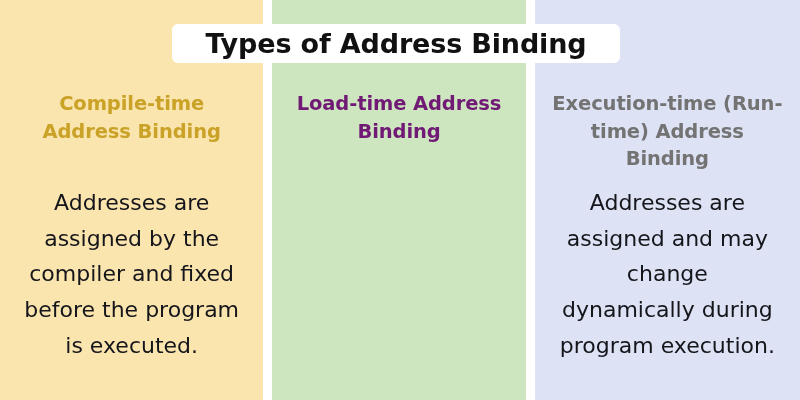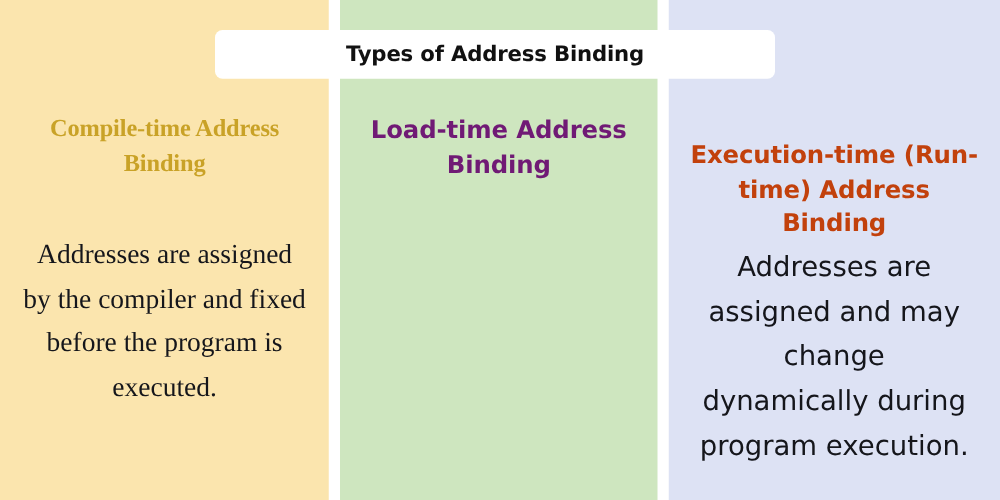--- a/index.html
+++ b/index.html
@@ -41,74 +41,74 @@
     align-items: center;
   }
 
   .col-gap {
     width: 9px;
     height: 400px;
     background: #ffffff;
     flex: 0 0 auto;
   }
 
-  .column.c1 { width: 264px; background: #fbe5ae; font-family: Liberation Serif, serif; }
+  .column.c1 { width: 264px; background: #fbe5ae; }
   .column.c2 { width: 254px; background: #cee6bf; }
   .column.c3 { width: 266px; background: #dde2f4; }
 
   .col-heading {
     position: absolute;
     top: 90px;
     left: 0;
     width: 100%;
     box-sizing: border-box;
     padding: 0 14px;
     text-align: center;
     font-weight: bold;
     font-size: 19.5px;
     line-height: 1.42;
     letter-spacing: -0.1px;
   }
   .column.c1 .col-heading { color: #c9a227; }
   .column.c2 .col-heading { color: #701a75; }
-  .column.c3 .col-heading { color: #c2410c; margin-top: 20px; }
+  .column.c3 .col-heading { color: #737373; }
 
   .col-body {
     position: absolute;
     top: 185px;
     left: 0;
     width: 100%;
     box-sizing: border-box;
     padding: 0 16px;
     text-align: center;
     color: #15161b;
     font-size: 22px;
     line-height: 1.62;
     font-weight: normal;
   }
-  .column.c3 .col-body { padding: 0 24px; margin-top: 12px; }
+  .column.c3 .col-body { padding: 0 24px; }
 
   
   .title-banner {
     position: absolute;
     left: 172px;
     top: 24px;
     width: 448px;
     height: 39px;
     background: #ffffff;
     border-radius: 6px;
     display: flex;
     align-items: center;
     justify-content: center;
     z-index: 5;
   }
 
   .title-text {
     color: #111111;
-    font-size: 17px;
+    font-size: 27px;
     font-weight: bold;
     letter-spacing: -0.15px;
     white-space: nowrap;
   }
 </style>
 </head>
 <body>
 
 <div id="infographic">
 

